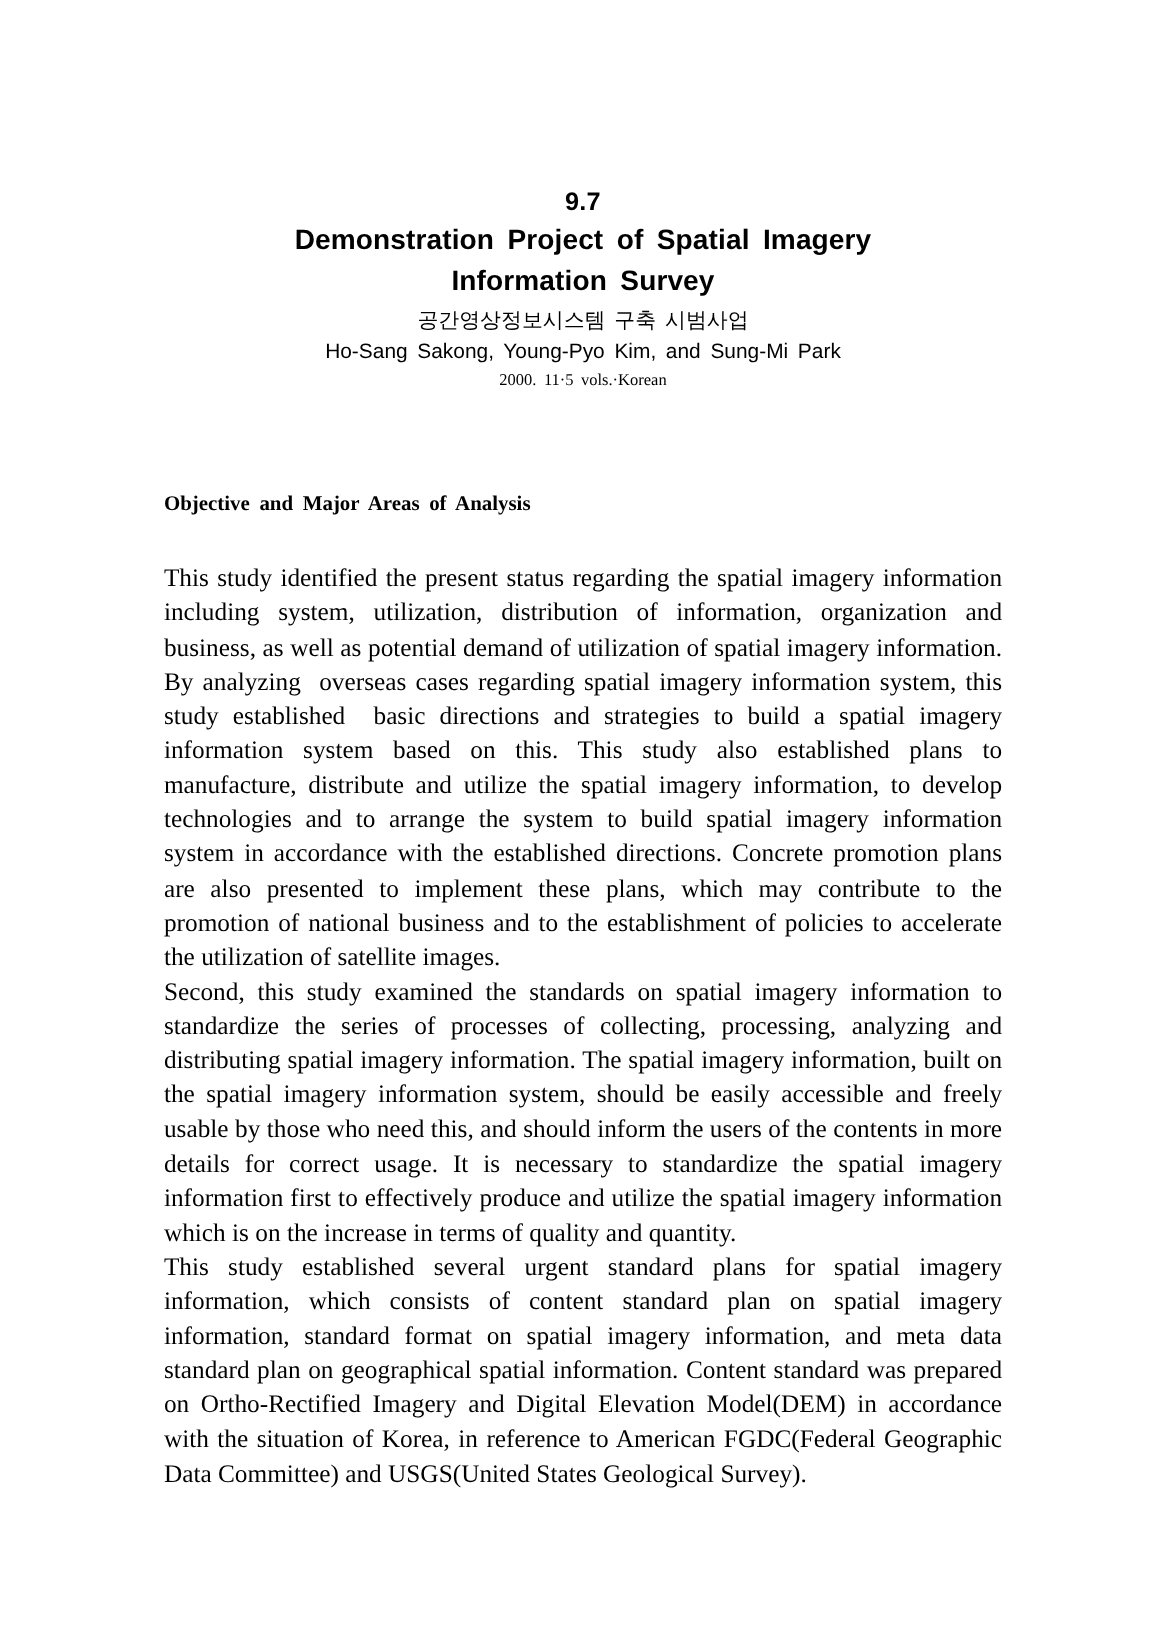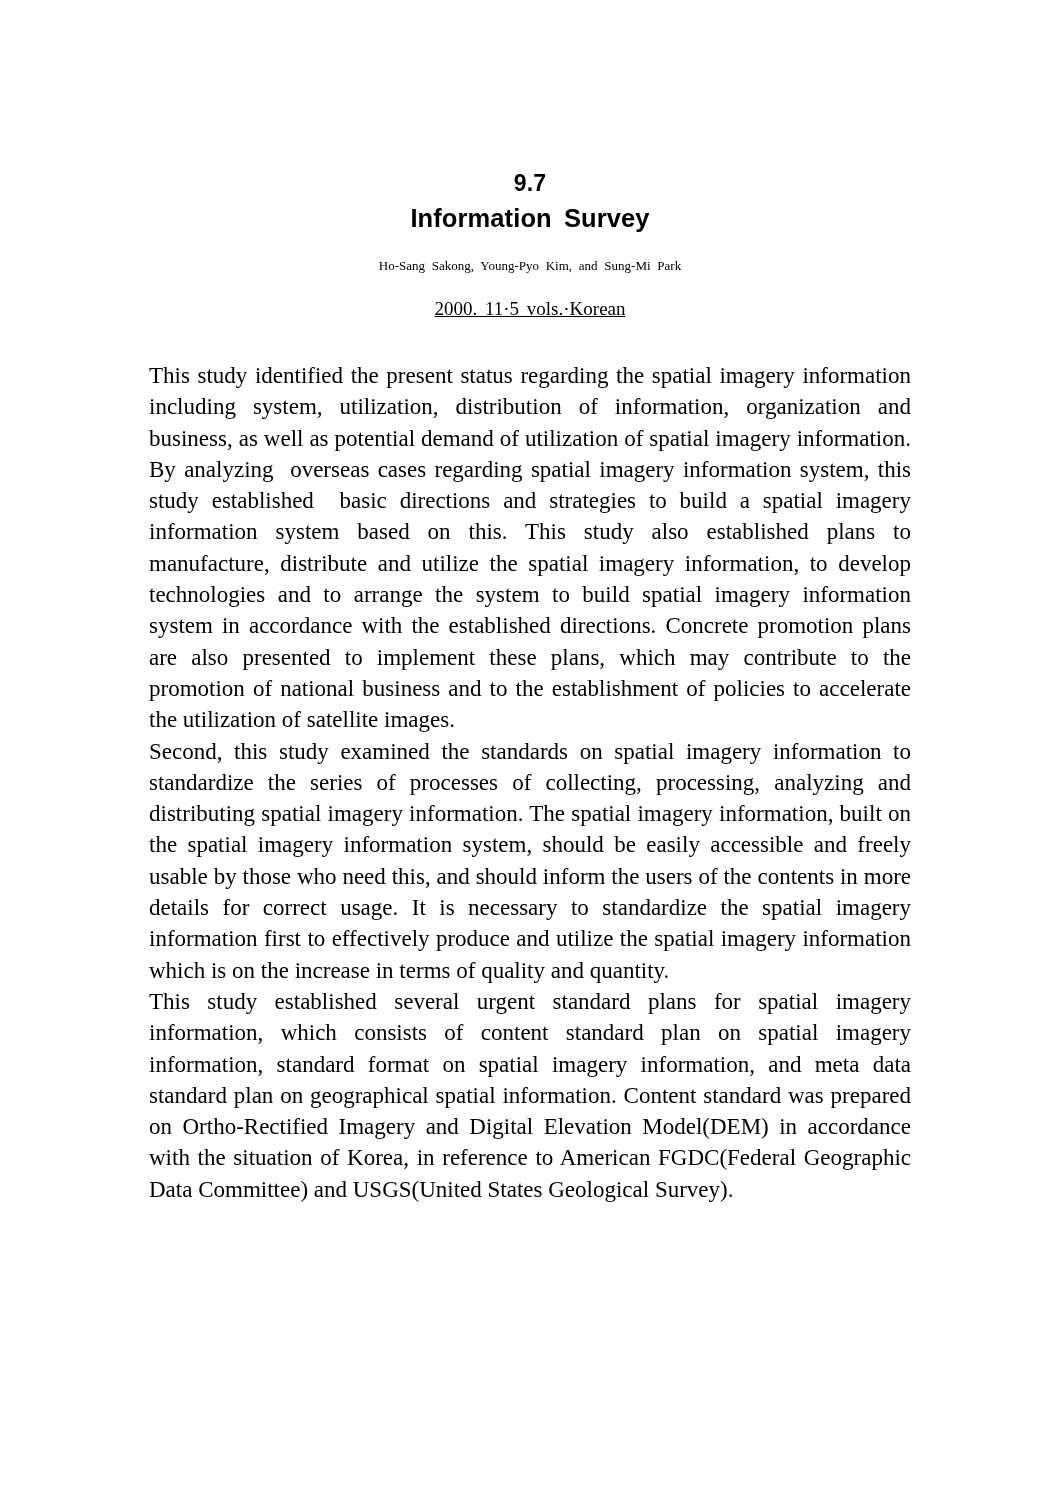--- a/index.html
+++ b/index.html
@@ -61,34 +61,33 @@
   .title-korean {
     font-family: "DejaVu Sans", "Liberation Sans", sans-serif;
     font-size: 19px;
     line-height: 30px;
     word-spacing: 2px;
     margin: 0;
     padding-top: 2px;
   }
 
   .authors {
-    font-family: Liberation Serif, serif;
-    font-size: 13px;
+    font-family: Liberation Sans, sans-serif;
+    font-size: 19px;
     line-height: 27px;
     word-spacing: 3.5px;
-    margin: 16px;
+    margin: 0;
   }
 
   .pub-line {
     font-family: "Liberation Serif", "DejaVu Serif", serif;
-    font-size: 19px;
+    font-size: 15px;
     line-height: 27px;
     word-spacing: 3px;
     margin: 0;
-    text-decoration: underline;
   }
 
   
   .section-heading {
     font-family: "Liberation Serif", "DejaVu Serif", serif;
     font-weight: bold;
     font-size: 19px;
     line-height: 26px;
     word-spacing: 4px;
     margin: 0;
@@ -117,25 +116,28 @@
   }
 </style>
 </head>
 <body>
 
 <div class="page">
   <div class="content">
 
     <div class="title-block">
       <div class="section-number">9.7</div>
+      <div class="title-main">Demonstration  Project  of  Spatial  Imagery</div>
       <div class="title-main">Information  Survey</div>
+      <div class="title-korean">공간영상정보시스템 구축 시범사업</div>
       <div class="authors">Ho-Sang Sakong, Young-Pyo Kim, and Sung-Mi Park</div>
       <div class="pub-line">2000.  11·5  vols.·Korean</div>
     </div>
 
+    <div class="section-heading">Objective  and  Major  Areas  of  Analysis</div>
 
     <div class="body-text">
       <p class="last-line-natural">This study identified the present status regarding the spatial imagery information including system, utilization, distribution of information, organization and business, as well as potential demand of utilization of spatial imagery information. By analyzing  overseas cases regarding spatial imagery information system, this study established  basic directions and strategies to build a spatial imagery information system based on this. This study also established plans to manufacture, distribute and utilize the spatial imagery information, to develop technologies and to arrange the system to build spatial imagery information system in accordance with the established directions. Concrete promotion plans are also presented to implement these plans, which may contribute to the promotion of national business and to the establishment of policies to accelerate the utilization of satellite images.</p>
       <p class="last-line-natural">Second, this study examined the standards on spatial imagery information to standardize the series of processes of collecting, processing, analyzing and distributing spatial imagery information. The spatial imagery information, built on the spatial imagery information system, should be easily accessible and freely usable by those who need this, and should inform the users of the contents in more details for correct usage. It is necessary to standardize the spatial imagery information first to effectively produce and utilize the spatial imagery information which is on the increase in terms of quality and quantity.</p>
       <p class="last-line-natural">This study established several urgent standard plans for spatial imagery information, which consists of content standard plan on spatial imagery information, standard format on spatial imagery information, and meta data standard plan on geographical spatial information. Content standard was prepared on Ortho-Rectified Imagery and Digital Elevation Model(DEM) in accordance with the situation of Korea, in reference to American FGDC(Federal Geographic Data Committee) and USGS(United States Geological Survey).</p>
     </div>
 
   </div>
 </div>
 

